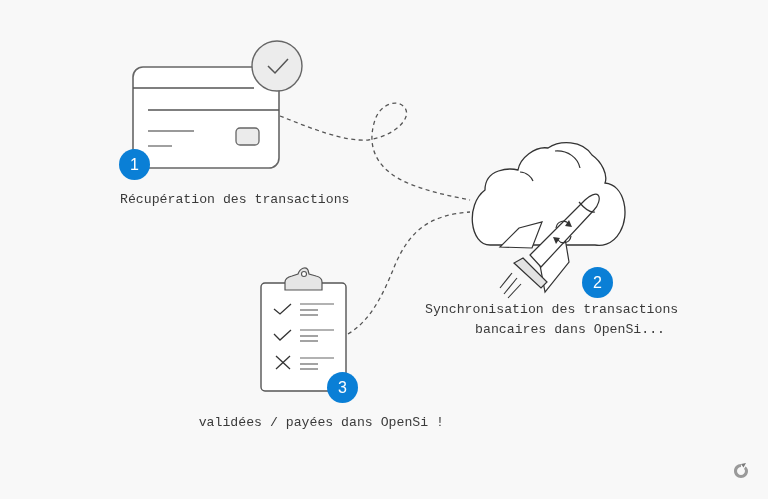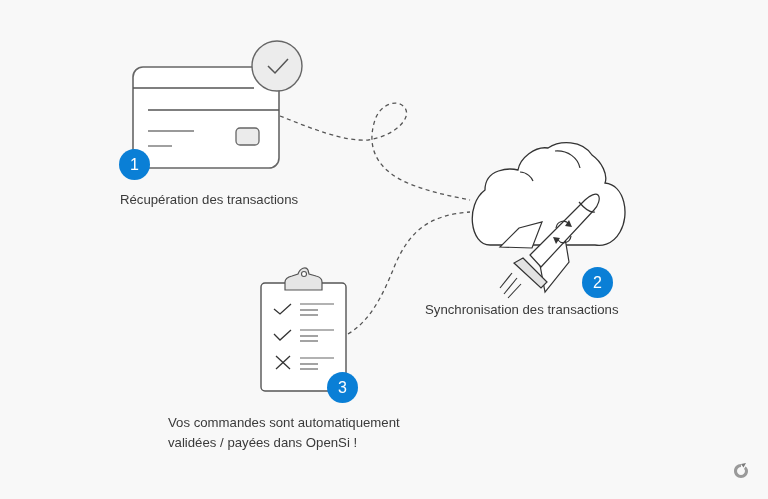--- a/index.html
+++ b/index.html
@@ -6,23 +6,23 @@
   body {
     width: 768px; height: 499px;
     background: #f8f8f8;
     position: relative;
     overflow: hidden;
     font-family: "DejaVu Serif", "Liberation Serif", serif;
   }
   .art { position: absolute; left: 0; top: 0; }
   .caption {
     position: absolute;
-    text-align: left;
+    text-align: right;
     color: #3a3a3a;
-    font-family: Liberation Sans, sans-serif;
+    font-family: Liberation Mono, monospace;
     font-size: 13.2px;
     line-height: 20px;
     white-space: nowrap;
   }
   .caption span { display: block; }
   .badge {
     position: absolute;
     width: 31px; height: 31px;
     border-radius: 50%;
     color: #fff;
@@ -105,22 +105,22 @@
 
 <div class="badge" style="left:119px; top:149px; background:#0a7fd6;">1</div>
 <div class="badge" style="left:582px; top:267px; background:#0a7fd6;">2</div>
 <div class="badge" style="left:327px; top:372px; background:#0a7fd6;">3</div>
 
 <div class="caption" style="left:120px; top:190px; width:200px;">
   <span>Récupération des transactions</span>
 </div>
 <div class="caption" style="left:425px; top:300px; width:240px;">
   <span>Synchronisation des transactions</span>
+  <span>bancaires dans OpenSi...</span>
 </div>
 <div class="caption" style="left:168px; top:413px; width:276px;">
-  <span>Vos commandes sont automatiquement</span>
   <span>validées / payées dans OpenSi !</span>
 </div>
 
 <svg class="logo" width="18" height="18" viewBox="0 0 18 18">
   <path d="M9,2 C5,2 2,5 2,9 C2,13 5,16 9,16 C13,16 16,13 16,9 C16,7 15,5.5 13.5,4.5 L12,7 C12.8,7.5 13,8.3 13,9 C13,11.2 11.2,13 9,13 C6.8,13 5,11.2 5,9 C5,6.8 6.8,5 9,5 Z" fill="#9a9a9a"></path>
   <path d="M9,2 L14,1 L11.5,5.5 Z" fill="#7a7a7a"></path>
 </svg>
 
 </body></html>

